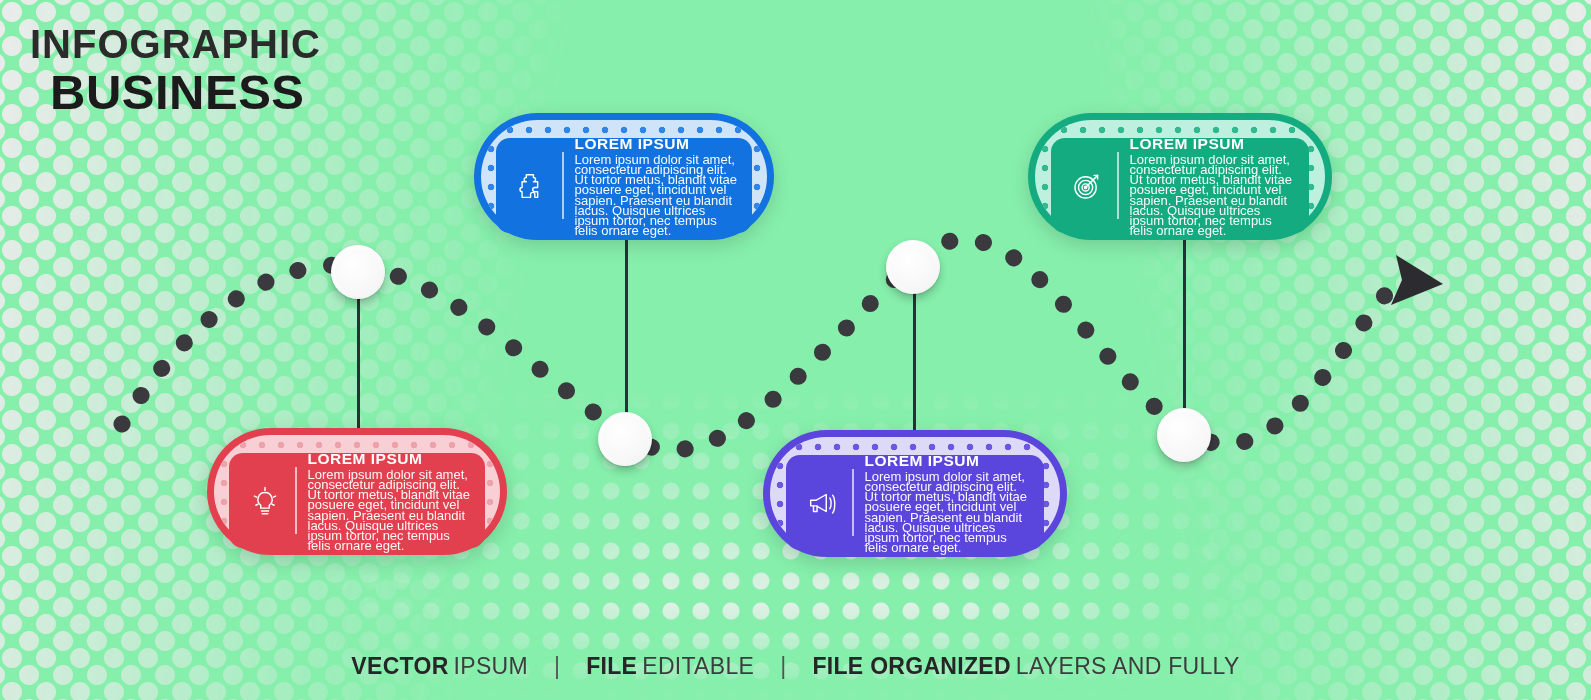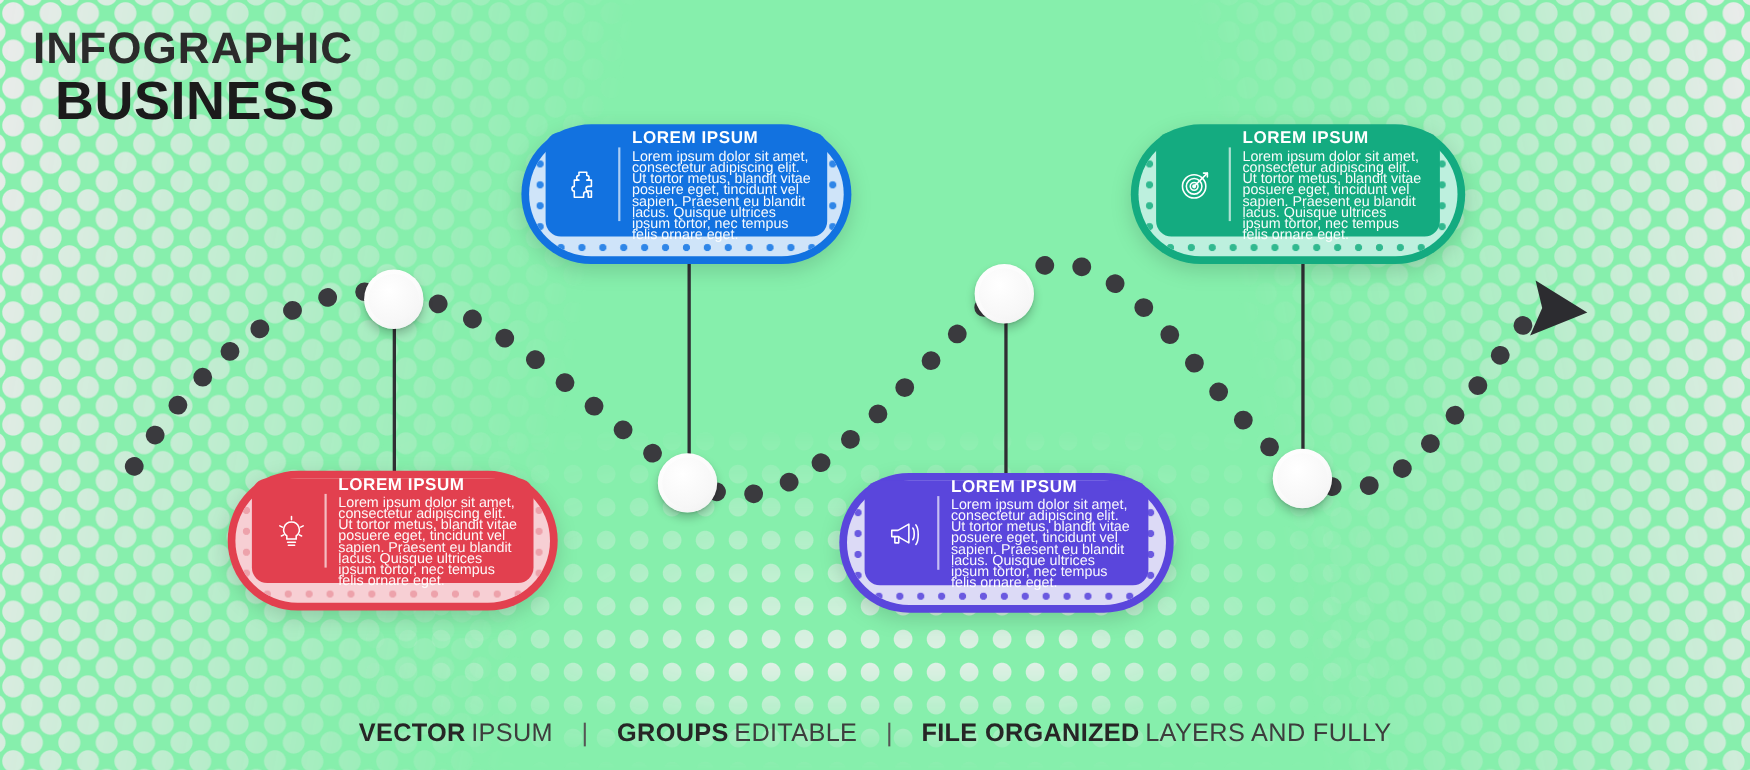--- a/index.html
+++ b/index.html
@@ -73,21 +73,21 @@
     position:absolute;z-index:5;
     border-radius:999px;
     padding:7px;
     box-sizing:border-box;
     filter:drop-shadow(0 6px 9px rgba(0,0,0,.14));
   }
   .card-ring{
     width:100%;height:100%;border-radius:999px;
     box-sizing:border-box;
     position:relative;
-    display:flex;align-items:flex-start;justify-content:center;
+    display:flex;align-items:flex-end;justify-content:center;
   }
   .card-dots{
     position:absolute;inset:0;border-radius:999px;
     background-size:19px 19px;
     background-position:6px 6px;
   }
   .card-inner{
     position:relative;
     border-radius:14px;
     box-sizing:border-box;
@@ -233,21 +233,21 @@
         </div>
       </div>
     </div>
   </div>
 
   <div class="footer">
     <span class="b">VECTOR</span>
     <span class="sp"></span>
     <span class="n">IPSUM</span>
     <span class="sep">|</span>
-    <span class="b">GROUPS</span>
+    <span class="b">FILE</span>
     <span class="sp"></span>
     <span class="n">EDITABLE</span>
     <span class="sep">|</span>
     <span class="b">FILE ORGANIZED</span>
     <span class="sp"></span>
     <span class="n">LAYERS AND FULLY</span>
   </div>
 
 </div>
 

